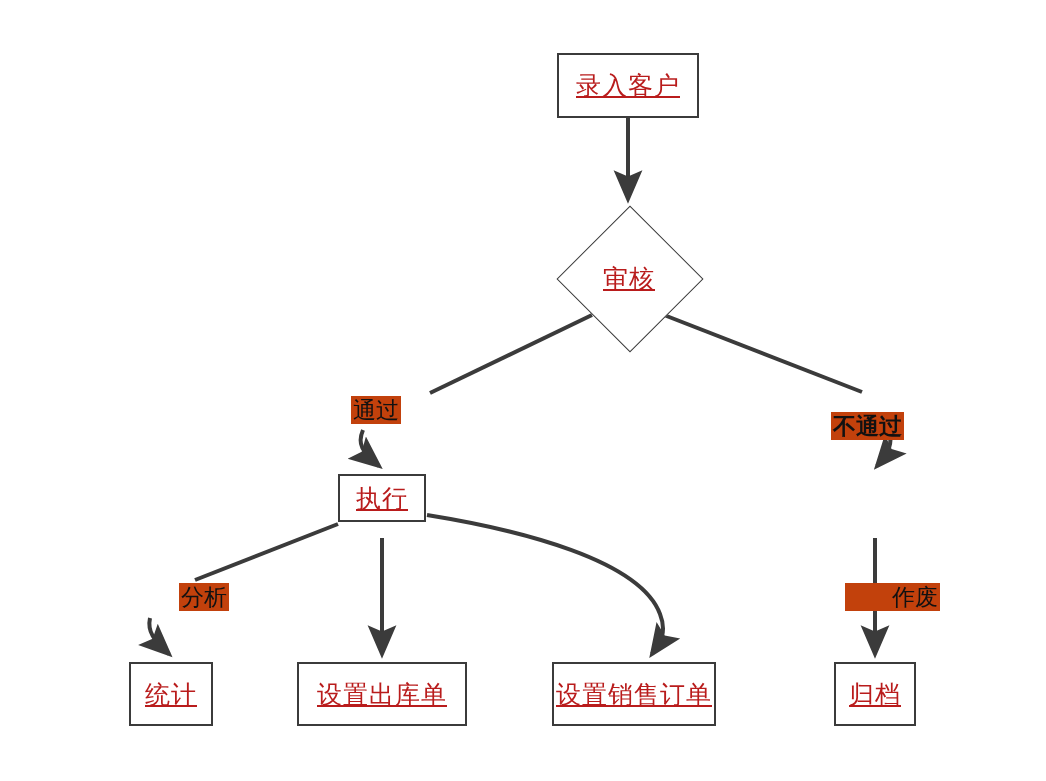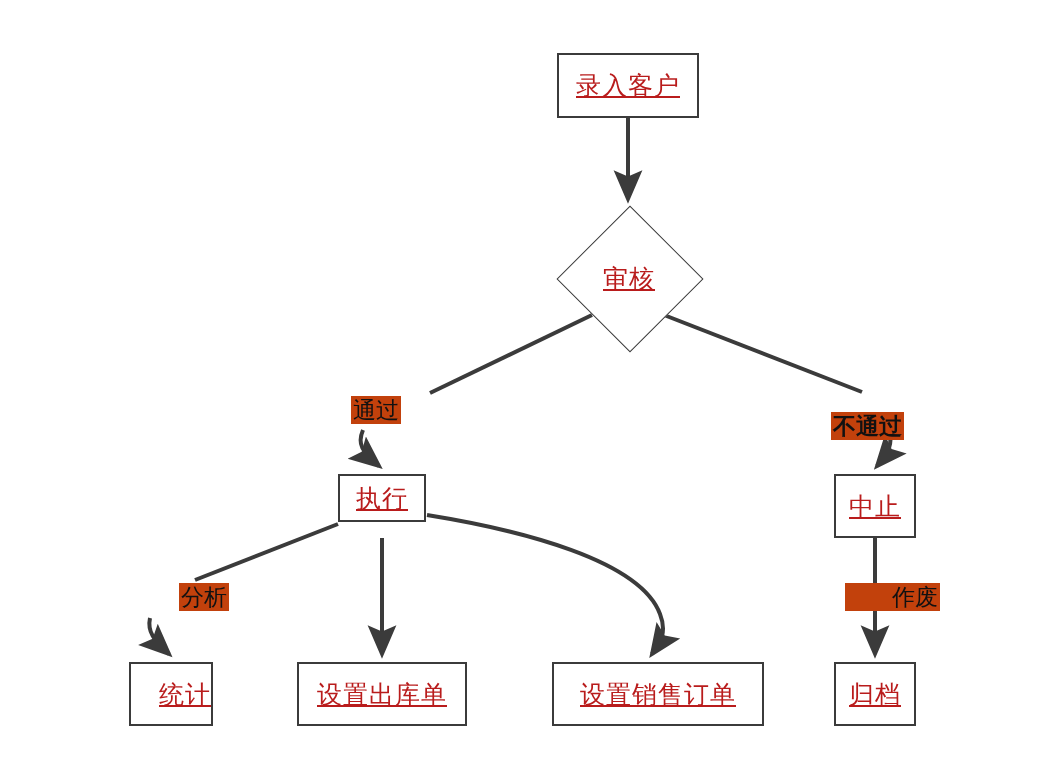--- a/index.html
+++ b/index.html
@@ -107,33 +107,30 @@
 
   <div class="node decision" style="left:557px; top:206px; width:144px; height:144px;">
     <span class="dia-shape"></span>
     <span class="dia-text">审核</span>
   </div>
 
   <div class="node" style="left:338px; top:474px; width:88px; height:48px;">
     <span>执行</span>
   </div>
 
-  <div class="node" style="left:834px; top:474px; width:82px; height:64px;">
-    <span>中止</span>
-  </div>
 
-  <div class="node" style="left:129px; top:662px; width:84px; height:64px;justify-content:flex-end;">
+  <div class="node" style="left:129px; top:662px; width:84px; height:64px;">
     <span>统计</span>
   </div>
 
   <div class="node" style="left:297px; top:662px; width:170px; height:64px;">
     <span>设置出库单</span>
   </div>
 
-  <div class="node" style="left:552px; top:662px; width:212px; height:64px;">
+  <div class="node" style="left:552px; top:662px; width:164px; height:64px;">
     <span>设置销售订单</span>
   </div>
 
   <div class="node" style="left:834px; top:662px; width:82px; height:64px;justify-content:center;">
     <span>归档</span>
   </div>
 
   <div class="edge-label" style="left:351px; top:396px;">通过</div>
 
   <div class="edge-label" style="left:831px; top:412px;font-weight:bold;">不通过</div>

